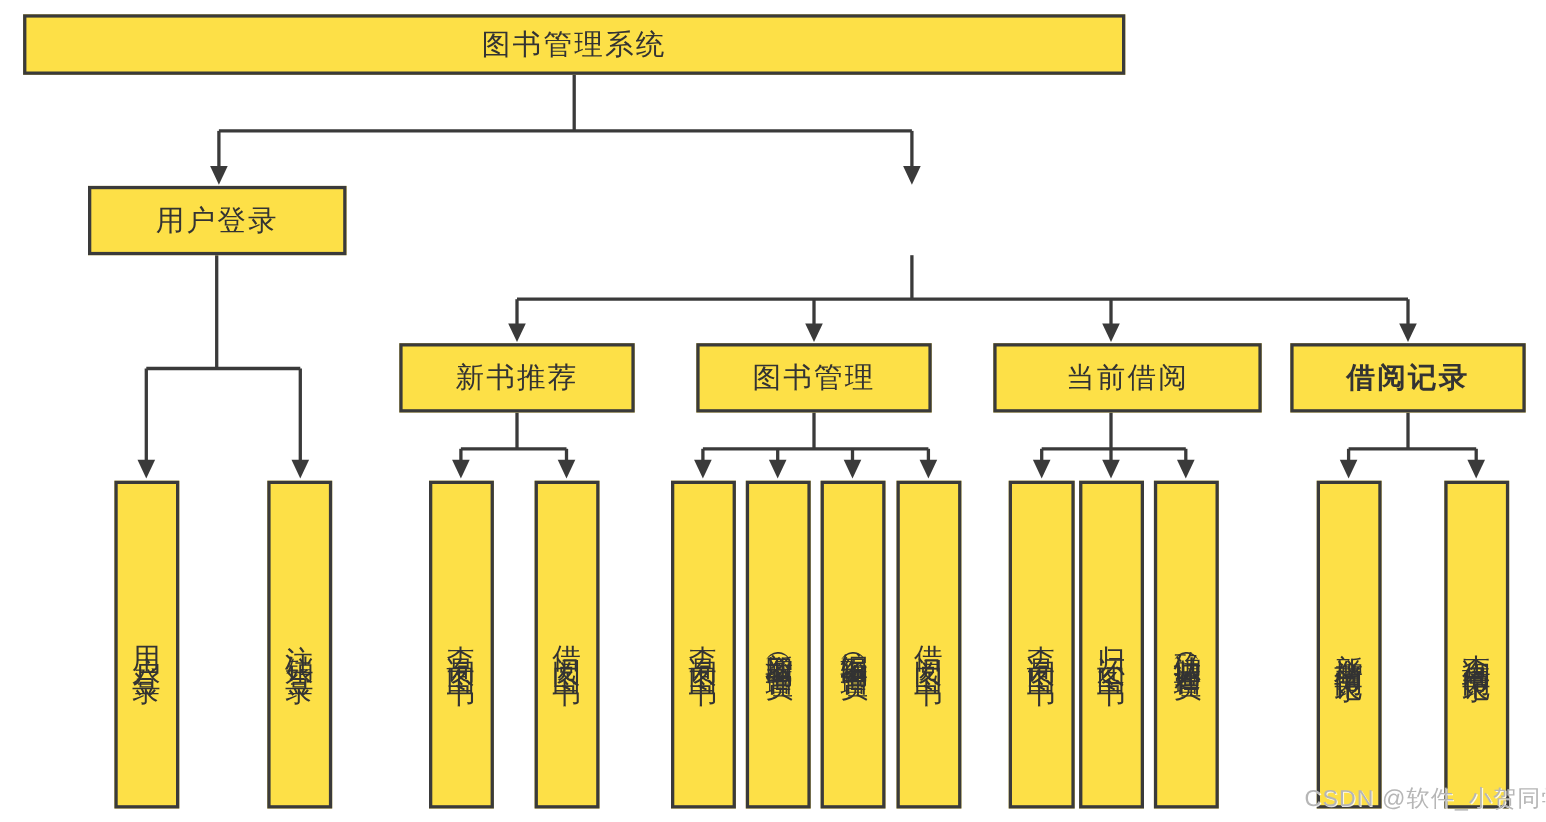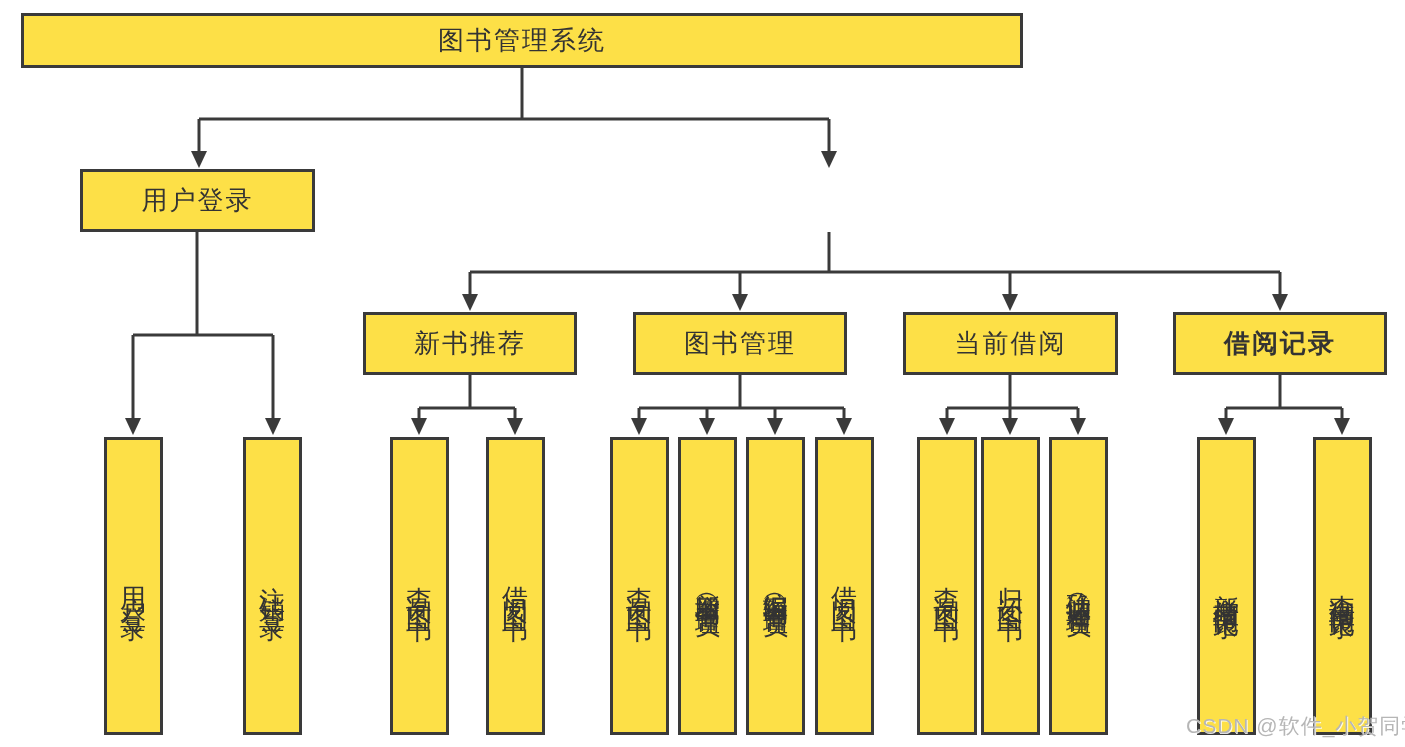--- a/index.html
+++ b/index.html
@@ -128,21 +128,21 @@
   <div class="box" style="left:80px;top:169px;width:235px;height:63px;">
     <span>用户登录</span>
   </div>
 
   <div class="box" style="left:363px;top:312px;width:214px;height:63px;">
     <span>新书推荐</span>
   </div>
   <div class="box" style="left:633px;top:312px;width:214px;height:63px;">
     <span>图书管理</span>
   </div>
-  <div class="box" style="left:903px;top:312px;width:215px;height:63px;">
+  <div class="box" style="left:903px;top:312px;width:244px;height:63px;">
     <span>当前借阅</span>
   </div>
   <div class="box" style="left:1173px;top:312px;width:214px;height:63px;font-weight:bold;">
     <span>借阅记录</span>
   </div>
 
   <div class="box leaf" style="left:104px;">
     <div class="vtext">用户登录</div>
   </div>
   <div class="box leaf" style="left:243px;">

